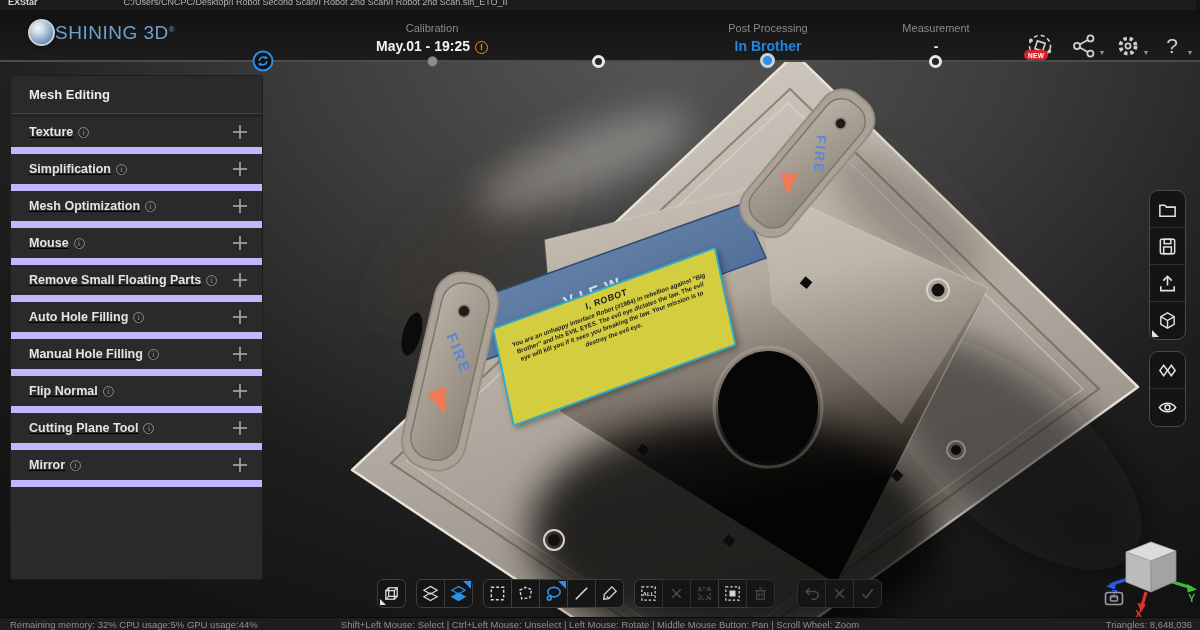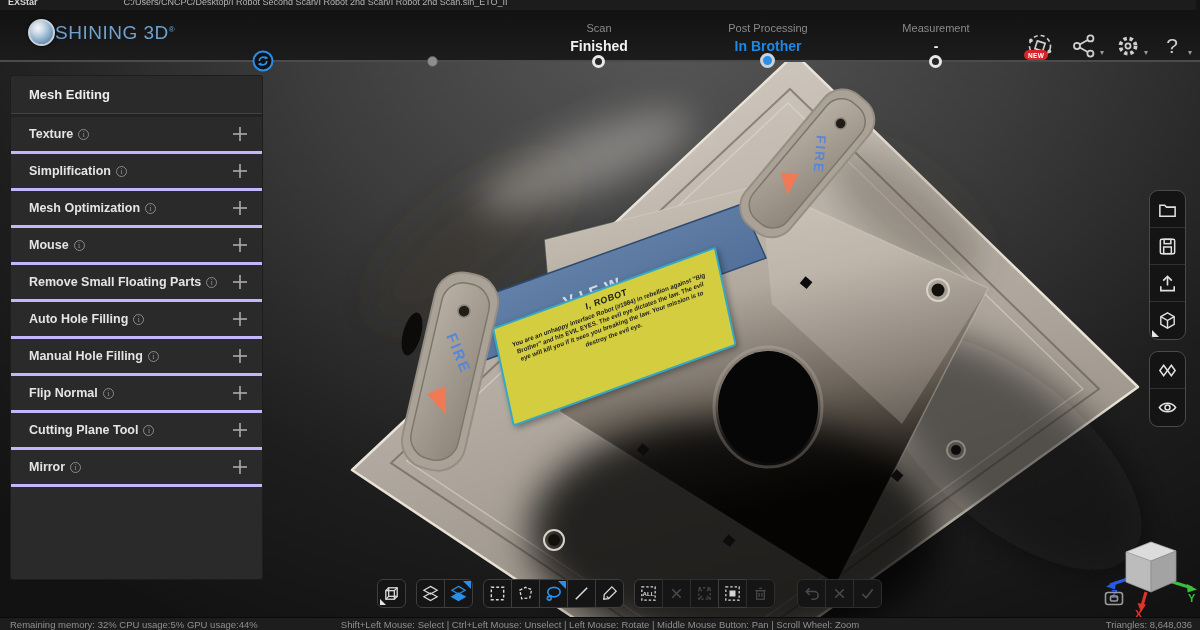--- a/index.html
+++ b/index.html
@@ -45,21 +45,21 @@
   .dot-active { width:15px; height:15px; border-radius:50%; background:#2a8fe8; border:3px solid #ccd2d8; }
 
   
   .sidebar { position:absolute; left:10px; top:75px; width:253px; height:505px;
     background:#2a2a2a; border:1px solid #1d1d1d; border-radius:3px; z-index:20;
     display:flex; flex-direction:column; }
   .sb-title { height:38px; display:flex; align-items:center; padding-left:18px;
     font-size:13px; font-weight:bold; color:#ececec; border-bottom:1px solid #424242; }
   .sb-gap { height:3px; background:#222; }
   .sb-row { height:37px; display:flex; align-items:center; padding:0 13px 0 18px;
-    border-bottom:3px solid #c4b5fd; cursor:pointer; }
+    border-bottom:7px solid #c4b5fd; cursor:pointer;text-decoration:underline; }
   .sb-row-label { font-size:12.5px; font-weight:bold; color:#e4e4e4; }
   .info-dot { width:11px; height:11px; border:1px solid #8a8a8a; border-radius:50%;
     color:#9a9a9a; font-size:7.5px; line-height:9px; text-align:center; margin-left:5px;
     font-family:"Liberation Serif", serif; }
   .sb-plus { margin-left:auto; width:18px; height:18px; }
   .sb-plus svg { width:18px; height:18px; }
 
   
   .viewport { position:absolute; left:0; top:62px; width:1200px; height:556px; z-index:1;
     background:radial-gradient(ellipse 950px 700px at 55% -8%, #585858 0%, #3c3c3c 38%, #1e1e1e 72%, #121212 100%); }
@@ -223,23 +223,23 @@
     <span class="tb-path">C:/Users/CNCPC/Desktop/I Robot Second Scan/I Robot 2nd Scan/I Robot 2nd Scan.sln_ETO_II</span>
   </div>
 </div>
 
 <div class="header">
   <div class="brand">
     <div class="globe"></div>
     <div class="brand-name"><span>SHINING 3D</span><span class="brand-reg">®</span></div>
   </div>
 
-  <div class="step" style="left:509px;">
-    <div class="step-label">Scan</div>
-    <div class="step-status">Finished</div>
+  <div class="step" style="left:342px;">
+    <div class="step-label">Calibration</div>
+    <div class="step-status"><span>May.01 - 19:25</span><span class="warn-dot">!</span></div>
   </div>
   <div class="step" style="left:678px;">
     <div class="step-label">Post Processing</div>
     <div class="step-status blue">In Brother</div>
   </div>
   <div class="step" style="left:846px;">
     <div class="step-label">Measurement</div>
     <div class="step-status">-</div>
   </div>
 

